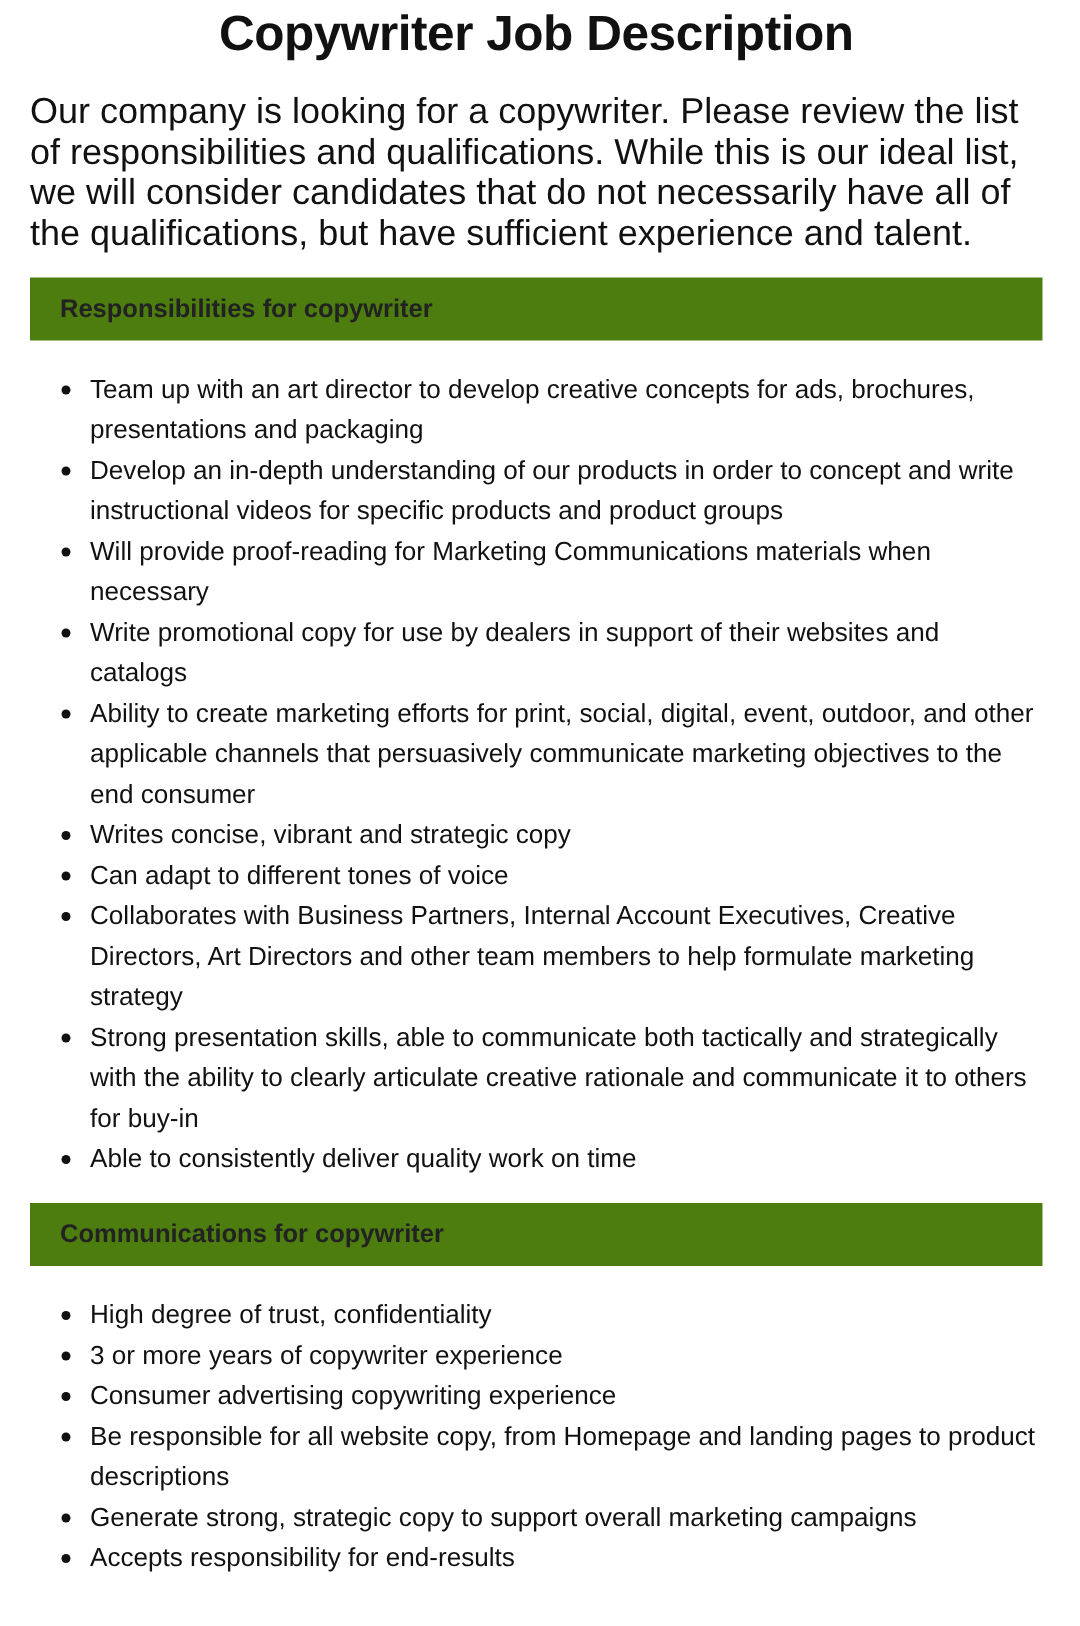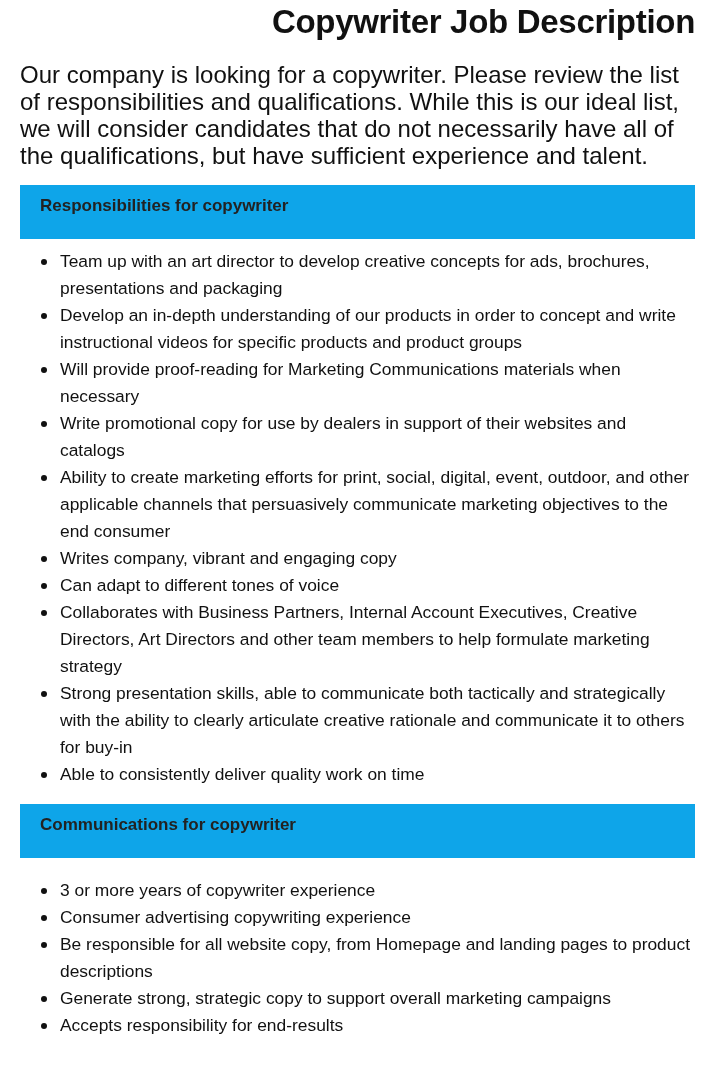--- a/index.html
+++ b/index.html
@@ -9,48 +9,48 @@
       overflow: hidden;
       font-family: "Liberation Sans", "DejaVu Sans", sans-serif;
       color: #111111;
     }
     .page { padding: 0 25px 0 20px; }
     h1 {
       margin: 0;
       padding-top: 2px;
       height: 44px;
       line-height: 40px;
-      text-align: right;
+      text-align: center;
       font-size: 33px;
       font-weight: bold;
       letter-spacing: -0.3px;
     }
     .intro {
       margin: 15px 0 12px 0;
       font-size: 24px;
       line-height: 27px;
       width: 680px;
     }
     .section-header {
       margin-top: 16px;
-      background: #0ea5e9;
-      height: 54px;
+      background: #4d7c0f;
+      height: 42px;
       line-height: 42px;
       padding-left: 20px;
       font-size: 17px;
       font-weight: bold;
       color: #222222;
       width: 655px;
     }
     ul {
       margin: 0;
       padding: 0;
       list-style: none;
     }
-    ul.resp { margin-top: 9px; }
+    ul.resp { margin-top: 19px; }
     ul.qual { margin-top: 19px; }
     li {
       position: relative;
       padding-left: 40px;
       font-size: 17.4px;
       line-height: 27px;
       width: 635px;
     }
     li .bullet {
       position: absolute;
@@ -69,28 +69,29 @@
   <h1>Copywriter Job Description</h1>
   <p class="intro">Our company is looking for a copywriter. Please review the list of responsibilities and qualifications. While this is our ideal list, we will consider candidates that do not necessarily have all of the qualifications, but have sufficient experience and talent.</p>
 
   <div class="section-header">Responsibilities for copywriter</div>
   <ul class="resp">
     <li><span class="bullet"></span><span>Team up with an art director to develop creative concepts for ads, brochures, presentations and packaging</span></li>
     <li><span class="bullet"></span><span>Develop an in-depth understanding of our products in order to concept and write instructional videos for specific products and product groups</span></li>
     <li><span class="bullet"></span><span>Will provide proof-reading for Marketing Communications materials when necessary</span></li>
     <li><span class="bullet"></span><span>Write promotional copy for use by dealers in support of their websites and catalogs</span></li>
     <li><span class="bullet"></span><span>Ability to create marketing efforts for print, social, digital, event, outdoor, and other applicable channels that persuasively communicate marketing objectives to the end consumer</span></li>
-    <li><span class="bullet"></span><span>Writes company, vibrant and engaging copy</span></li>
+    <li><span class="bullet"></span><span>Writes concise, vibrant and strategic copy</span></li>
     <li><span class="bullet"></span><span>Can adapt to different tones of voice</span></li>
     <li><span class="bullet"></span><span>Collaborates with Business Partners, Internal Account Executives, Creative Directors, Art Directors and other team members to help formulate marketing strategy</span></li>
     <li><span class="bullet"></span><span>Strong presentation skills, able to communicate both tactically and strategically with the ability to clearly articulate creative rationale and communicate it to others for buy-in</span></li>
     <li><span class="bullet"></span><span>Able to consistently deliver quality work on time</span></li>
   </ul>
 
   <div class="section-header">Communications for copywriter</div>
   <ul class="qual">
+    <li><span class="bullet"></span><span>High degree of trust, confidentiality</span></li>
     <li><span class="bullet"></span><span>3 or more years of copywriter experience</span></li>
     <li><span class="bullet"></span><span>Consumer advertising copywriting experience</span></li>
     <li><span class="bullet"></span><span>Be responsible for all website copy, from Homepage and landing pages to product descriptions</span></li>
     <li><span class="bullet"></span><span>Generate strong, strategic copy to support overall marketing campaigns</span></li>
     <li><span class="bullet"></span><span>Accepts responsibility for end-results</span></li>
   </ul>
 </div>
 
 </body></html>

